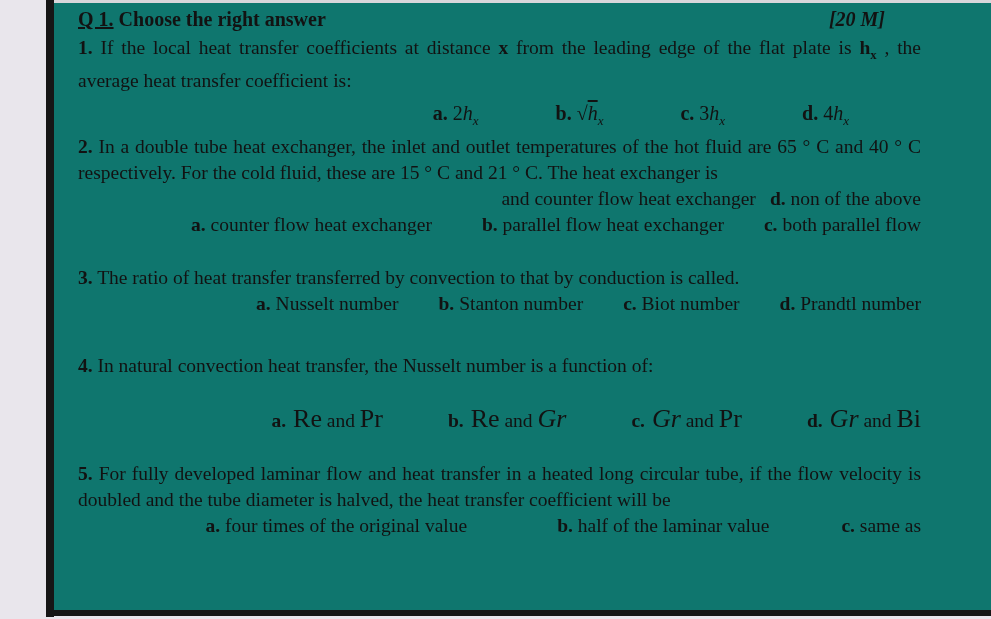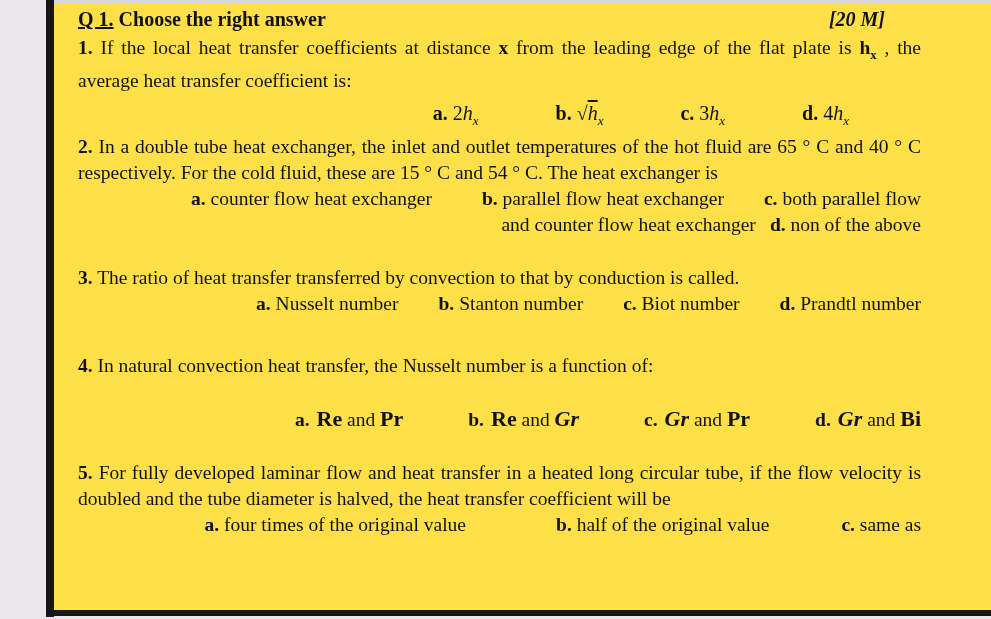--- a/index.html
+++ b/index.html
@@ -6,21 +6,21 @@
   body {
     width: 991px; height: 619px;
     position: relative; overflow: hidden;
     background: #e9e6ec;
     font-family: "Liberation Serif", serif;
     color: #121212;
   }
   .top-strip   { position: absolute; top: 0; left: 54px; right: 0; height: 3px; background: #d9d6db; }
   .black-vline { position: absolute; left: 46px; top: 0; width: 8px; height: 617px; background: #161616; }
   .black-hline { position: absolute; left: 54px; top: 610px; right: 0; height: 6px; background: #161616; }
-  .page  { position: absolute; left: 54px; top: 3px; right: 0; height: 607px; background: #fde047; }
+  .page  { position: absolute; left: 54px; top: 3px; right: 0; height: 607px; background: #0f766e; }
   .content { padding: 4px 70px 0 24px; font-size: 19.5px; line-height: 26px; }
 
   p { margin: 0; text-align: justify; }
   .left { text-align: right; }
   .b { font-weight: 700; }
   .i { font-style: italic; }
   .u { text-decoration: underline; }
   .over { text-decoration: overline; }
   sub { font-size: 0.65em; }
 
@@ -39,21 +39,21 @@
 
   .g14 { margin-right: 14px; }
   .g28 { margin-right: 28px; }
   .g40 { margin-right: 40px; }
   .g50 { margin-right: 50px; }
   .g65 { margin-right: 65px; }
   .g72 { margin-right: 72px; }
   .g90 { margin-right: 90px; }
 
   .q4opts { padding-left: 8px; }
-  .q4opts .mvar { font-size: 22px; font-weight: bold; }
+  .q4opts .mvar { font-size: 26px; }
   .q4opts .vfirst { margin-left: 7px; }
 </style>
 </head>
 <body>
 
 <div class="top-strip"></div>
 <div class="black-vline"></div>
 <div class="black-hline"></div>
 
 <div class="page">
@@ -66,31 +66,31 @@
 
     <p class="mt4"><span class="b">1.</span><span> If the local heat transfer coefficients at distance </span><span class="b">x</span><span> from the leading edge of the flat plate is </span><span class="b">h</span><sub class="b">x</sub><span> , the average heat transfer coefficient is:</span></p>
 
     <p class="q1-opts left mt4">
       <span class="opt"><span class="b">a.</span><span class="pre">2</span><span class="i">h</span><sub class="i">x</sub></span>
       <span class="opt"><span class="b">b.</span><span class="pre radical">√</span><span class="i over">h</span><sub class="i">x</sub></span>
       <span class="opt"><span class="b">c.</span><span class="pre">3</span><span class="i">h</span><sub class="i">x</sub></span>
       <span class="opt"><span class="b">d.</span><span class="pre">4</span><span class="i">h</span><sub class="i">x</sub></span>
     </p>
 
-    <p class="mt6"><span class="b">2.</span><span> In a double tube heat exchanger, the inlet and outlet temperatures of the hot fluid are 65 ° C and 40 ° C respectively. For the cold fluid, these are 15 ° C and 54 ° C. The heat exchanger is</span></p>
+    <p class="mt6"><span class="b">2.</span><span> In a double tube heat exchanger, the inlet and outlet temperatures of the hot fluid are 65 ° C and 40 ° C respectively. For the cold fluid, these are 15 ° C and 21 ° C. The heat exchanger is</span></p>
 
+    <p class="left"><span class="g14"><span>and counter flow heat exchanger</span></span><span><span class="b">d.</span><span> non of the above</span></span></p>
     <p class="left"><span class="g50"><span class="b">a.</span><span> counter flow heat exchanger</span></span><span class="g40"><span class="b">b.</span><span> parallel flow heat exchanger</span></span><span><span class="b">c.</span><span> both parallel flow</span></span></p>
-    <p class="left"><span class="g14"><span>and counter flow heat exchanger</span></span><span><span class="b">d.</span><span> non of the above</span></span></p>
 
     <p class="mt27"><span class="b">3.</span><span> The ratio of heat transfer transferred by convection to that by conduction is called.</span></p>
 
     <p class="left"><span class="g40"><span class="b">a.</span><span> Nusselt number</span></span><span class="g40"><span class="b">b.</span><span> Stanton number</span></span><span class="g40"><span class="b">c.</span><span> Biot number</span></span><span><span class="b">d.</span><span> Prandtl number</span></span></p>
 
     <p class="mt28"><span class="b">4.</span><span> In natural convection heat transfer, the Nusselt number is a function of:</span></p>
 
     <p class="left q4opts mt27"><span class="g65"><span class="b">a.</span><span class="mvar vfirst">Re</span><span> and </span><span class="mvar">Pr</span></span><span class="g65"><span class="b">b.</span><span class="mvar vfirst">Re</span><span> and </span><span class="mvar i">Gr</span></span><span class="g65"><span class="b">c.</span><span class="mvar vfirst i">Gr</span><span> and </span><span class="mvar">Pr</span></span><span><span class="b">d.</span><span class="mvar vfirst i">Gr</span><span> and </span><span class="mvar">Bi</span></span></p>
 
     <p class="mt27"><span class="b">5.</span><span> For fully developed laminar flow and heat transfer in a heated long circular tube, if the flow velocity is doubled and the tube diameter is halved, the heat transfer coefficient will be</span></p>
 
-    <p class="left"><span class="g90"><span class="b">a.</span><span> four times of the original value</span></span><span class="g72"><span class="b">b.</span><span> half of the original value</span></span><span><span class="b">c.</span><span> same as</span></span></p>
+    <p class="left"><span class="g90"><span class="b">a.</span><span> four times of the original value</span></span><span class="g72"><span class="b">b.</span><span> half of the laminar value</span></span><span><span class="b">c.</span><span> same as</span></span></p>
 
   </div>
 </div>
 
 </body></html>

